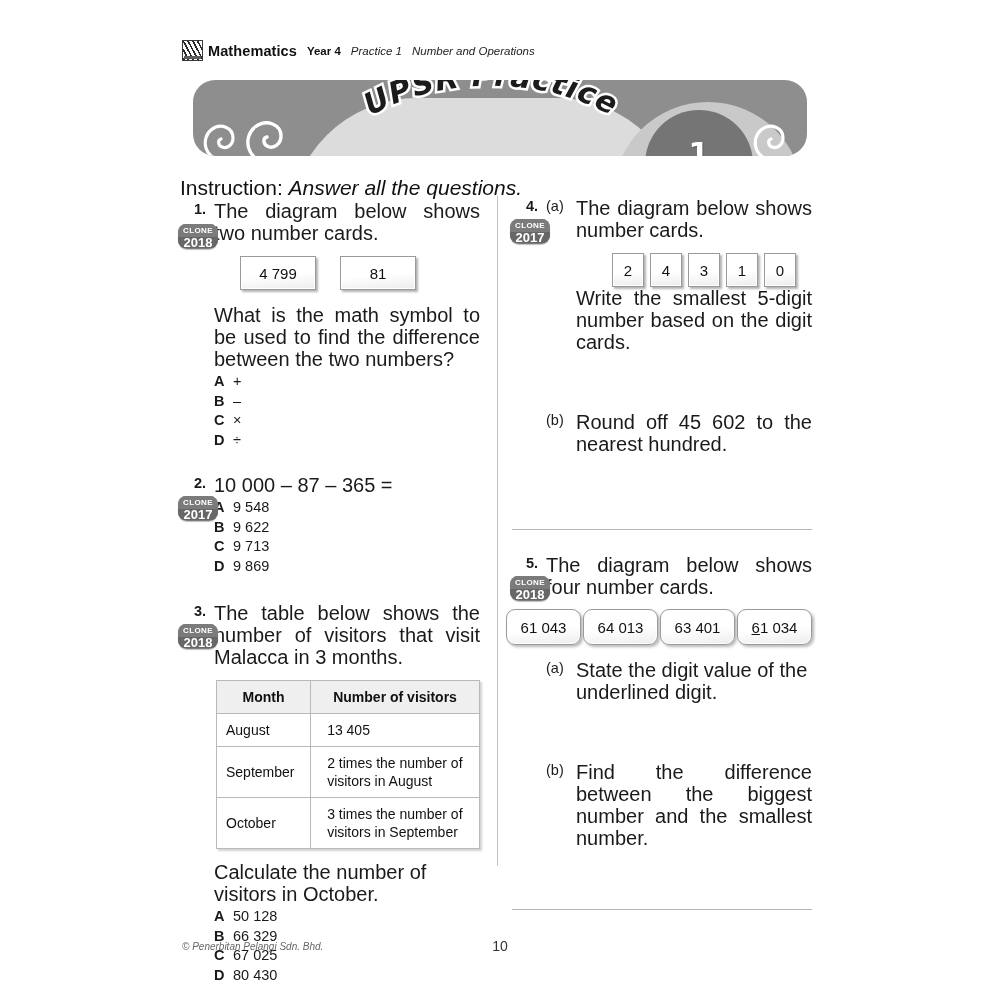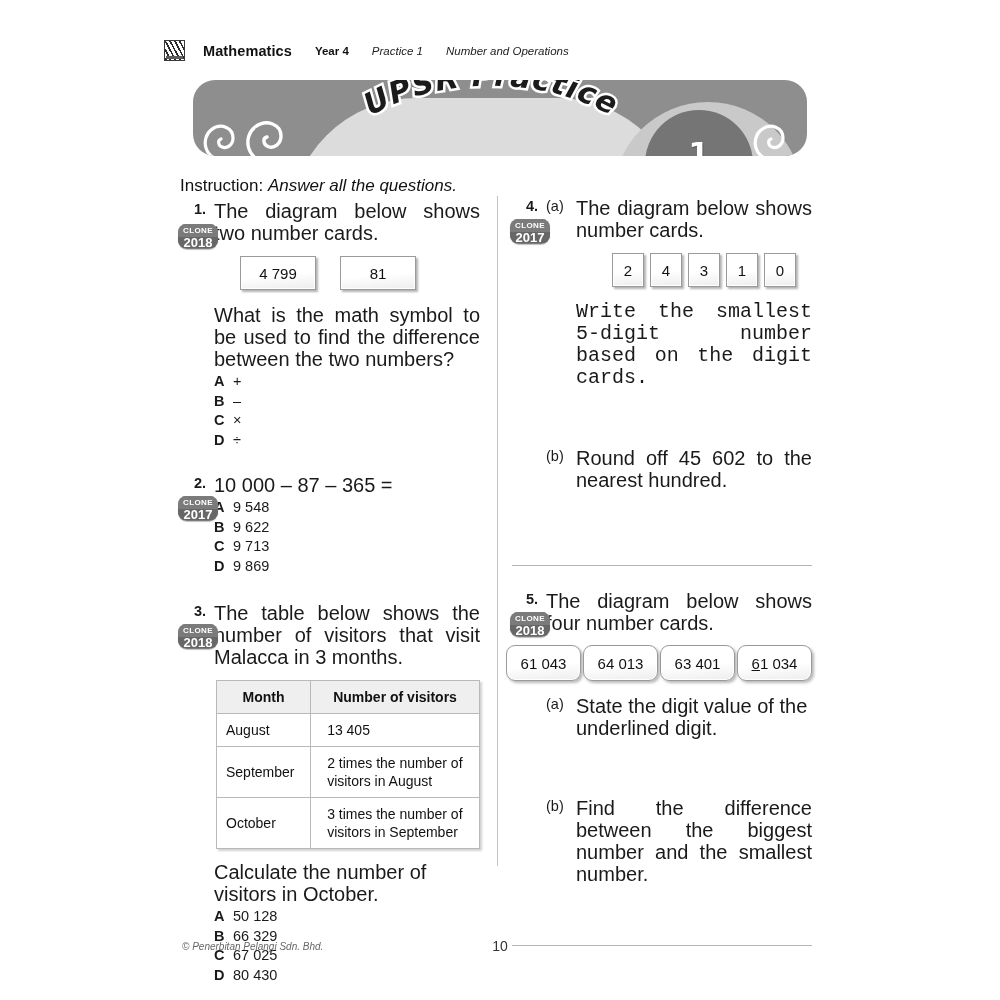--- a/index.html
+++ b/index.html
@@ -7,22 +7,22 @@
     width:1000px;height:1000px;
     background:#ffffff;
     font-family:"Liberation Sans", sans-serif;
     color:#1a1a1a;
     overflow:hidden;
   }
   .page{position:relative;width:1000px;height:1000px;}
 
   
   .runhead{
-    position:absolute;left:164px;top:40px;
-    display:flex;align-items:center;gap:18px;
+    position:absolute;left:182px;top:40px;
+    display:flex;align-items:center;gap:5px;
     white-space:nowrap;
   }
   .logo-mark{
     width:19px;height:19px;flex:0 0 19px;
     background:
       repeating-linear-gradient(62deg,#2b2b2b 0 1.6px,#ffffff 1.6px 4.2px);
     border:1px solid #3a3a3a;
     position:relative;
   }
   .logo-mark::after{
@@ -69,21 +69,21 @@
   .arctext{
     font-family:"DejaVu Sans", sans-serif;
     font-weight:bold;font-size:30px;font-style:italic;
     fill:#1b1b1b;stroke:#ffffff;stroke-width:5px;
     paint-order:stroke fill;
     letter-spacing:1px;
   }
 
   
   .instruction{
-    position:absolute;left:180px;top:176px;font-size:17px;color:#111;
+    position:absolute;left:180px;top:176px;font-size:21px;color:#111;
   }
   .instruction i{font-style:italic;}
 
   .col-rule{
     position:absolute;left:497px;top:196px;width:1px;height:670px;
     background:#c3c3c3;
   }
 
   .col{position:absolute;}
   .col-left{left:180px;top:200px;width:300px;}
@@ -366,21 +366,21 @@
         <div class="q-part">(a)</div>
         <div class="q-text">The diagram below shows number cards.</div>
       </div>
       <div class="cards" style="margin:12px 0 0 100px;gap:6px;">
         <div class="ncard digit">2</div>
         <div class="ncard digit">4</div>
         <div class="ncard digit">3</div>
         <div class="ncard digit">1</div>
         <div class="ncard digit">0</div>
       </div>
-      <div class="q-row" style="margin-top:14px;font-family:Liberation Mono, monospace;">
+      <div class="q-row" style="">
         <div class="q-num"></div>
         <div class="q-part"></div>
         <div class="q-text">Write the smallest 5-digit number based on the digit cards.</div>
       </div>
 
       <div class="q-row" style="margin-top:58px;">
         <div class="q-num"></div>
         <div class="q-part">(b)</div>
         <div class="q-text">Round off 45 602 to the nearest hundred.</div>
       </div>

